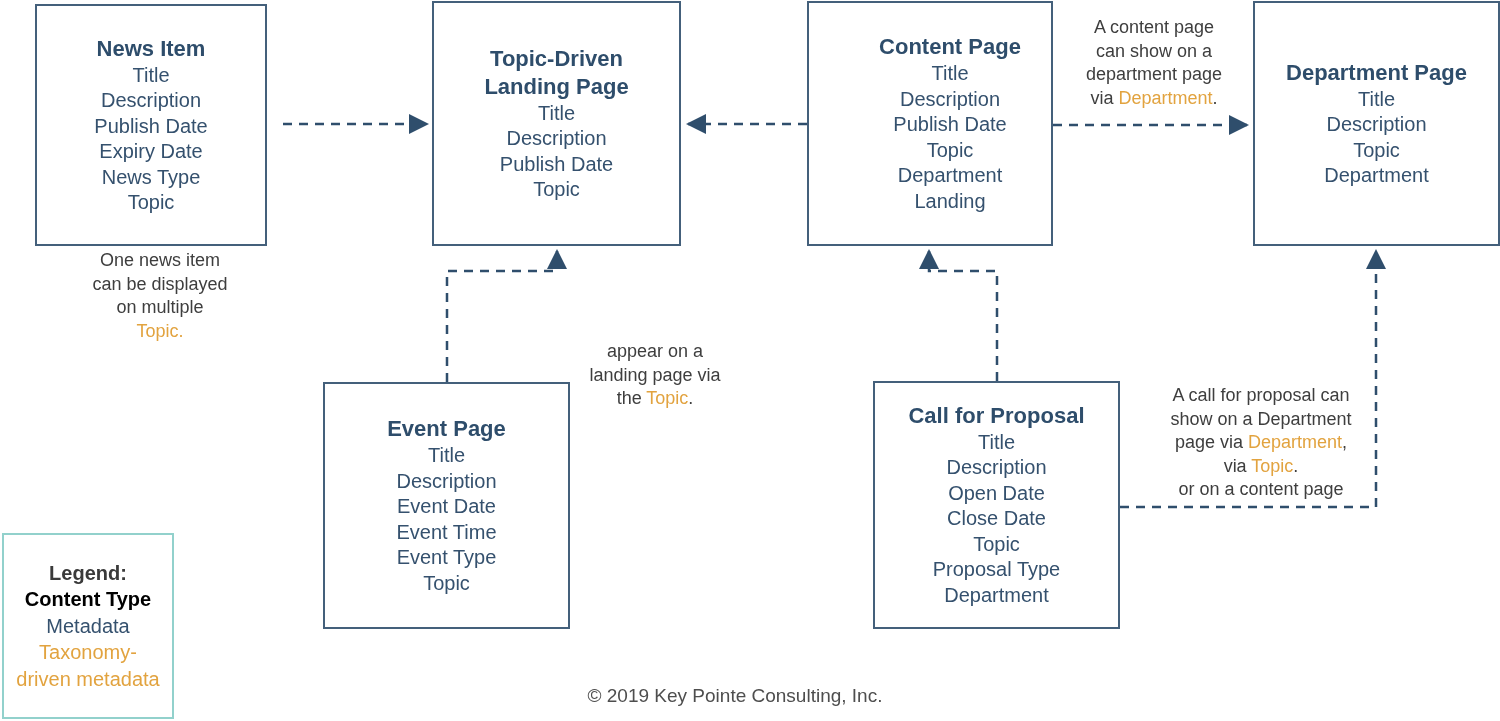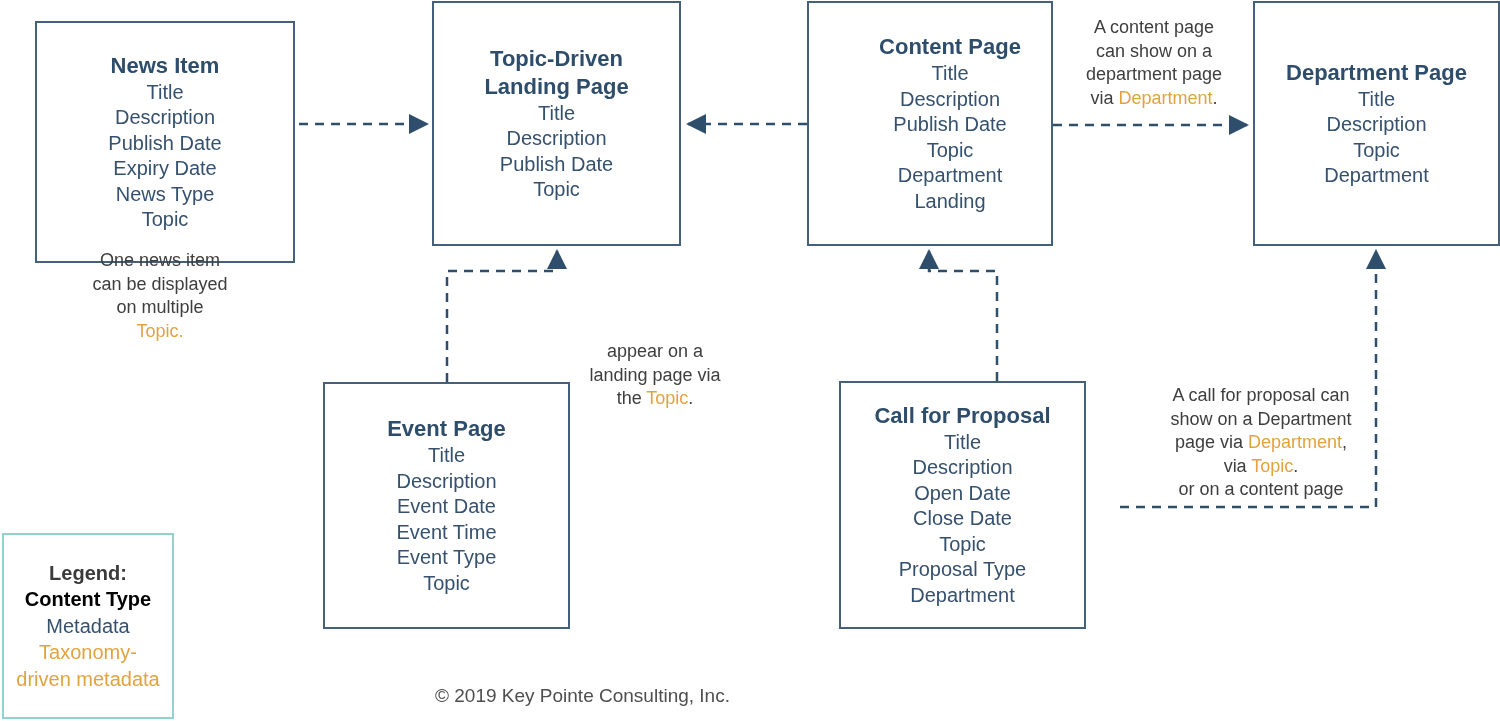--- a/index.html
+++ b/index.html
@@ -57,21 +57,21 @@
     justify-content: center;
     align-items: center;
     text-align: center;
   }
   .legend-box .lg-line { font-size: 20px; line-height: 26.5px; }
   .lg-title   { font-weight: bold; color: #3a3a3a; }
   .lg-ctype   { font-weight: bold; color: #000000; }
   .lg-meta    { color: #35516e; }
   .copyright {
     position: absolute;
-    text-align: left;
+    text-align: center;
     font-size: 19px;
     color: #4e4e4e;
   }
 </style>
 </head>
 <body>
 
 <div class="canvas">
 
   <svg class="connectors" viewBox="0 0 1500 721">
@@ -83,21 +83,21 @@
     <g stroke="#2f4e6c" stroke-width="2.5" fill="none" stroke-dasharray="9 7">
       <path d="M283 124 L427 124" marker-end="url(#arrow)"></path>
       <path d="M807 124 L688 124" marker-end="url(#arrow)"></path>
       <path d="M1053 125 L1247 125" marker-end="url(#arrow)"></path>
       <path d="M447 382 L447 271 L557 271 L557 251" marker-end="url(#arrow)"></path>
       <path d="M997 381 L997 271 L929 271 L929 251" marker-end="url(#arrow)"></path>
       <path d="M1120 507 L1376 507 L1376 251" marker-end="url(#arrow)"></path>
     </g>
   </svg>
 
-  <div class="ebox" style="left:35px; top:21px; width:260px; height:242px;">
+  <div class="ebox" style="left:35px; top:4px; width:232px; height:242px;">
     <div class="title">News Item</div>
     <div class="f">Title</div>
     <div class="f">Description</div>
     <div class="f">Publish Date</div>
     <div class="f">Expiry Date</div>
     <div class="f tax">News Type</div>
     <div class="f tax">Topic</div>
   </div>
 
   <div class="ebox" style="left:432px; top:1px; width:249px; height:245px;">
@@ -130,21 +130,21 @@
   <div class="ebox" style="left:323px; top:382px; width:247px; height:247px;">
     <div class="title">Event Page</div>
     <div class="f">Title</div>
     <div class="f">Description</div>
     <div class="f">Event Date</div>
     <div class="f">Event Time</div>
     <div class="f tax">Event Type</div>
     <div class="f tax">Topic</div>
   </div>
 
-  <div class="ebox" style="left:839px; top:381px; width:247px; height:248px;">
+  <div class="ebox" style="left:873px; top:381px; width:247px; height:248px;">
     <div class="title">Call for Proposal</div>
     <div class="f">Title</div>
     <div class="f">Description</div>
     <div class="f">Open Date</div>
     <div class="f">Close Date</div>
     <div class="f tax">Topic</div>
     <div class="f tax">Proposal Type</div>
     <div class="f tax">Department</div>
   </div>
 

